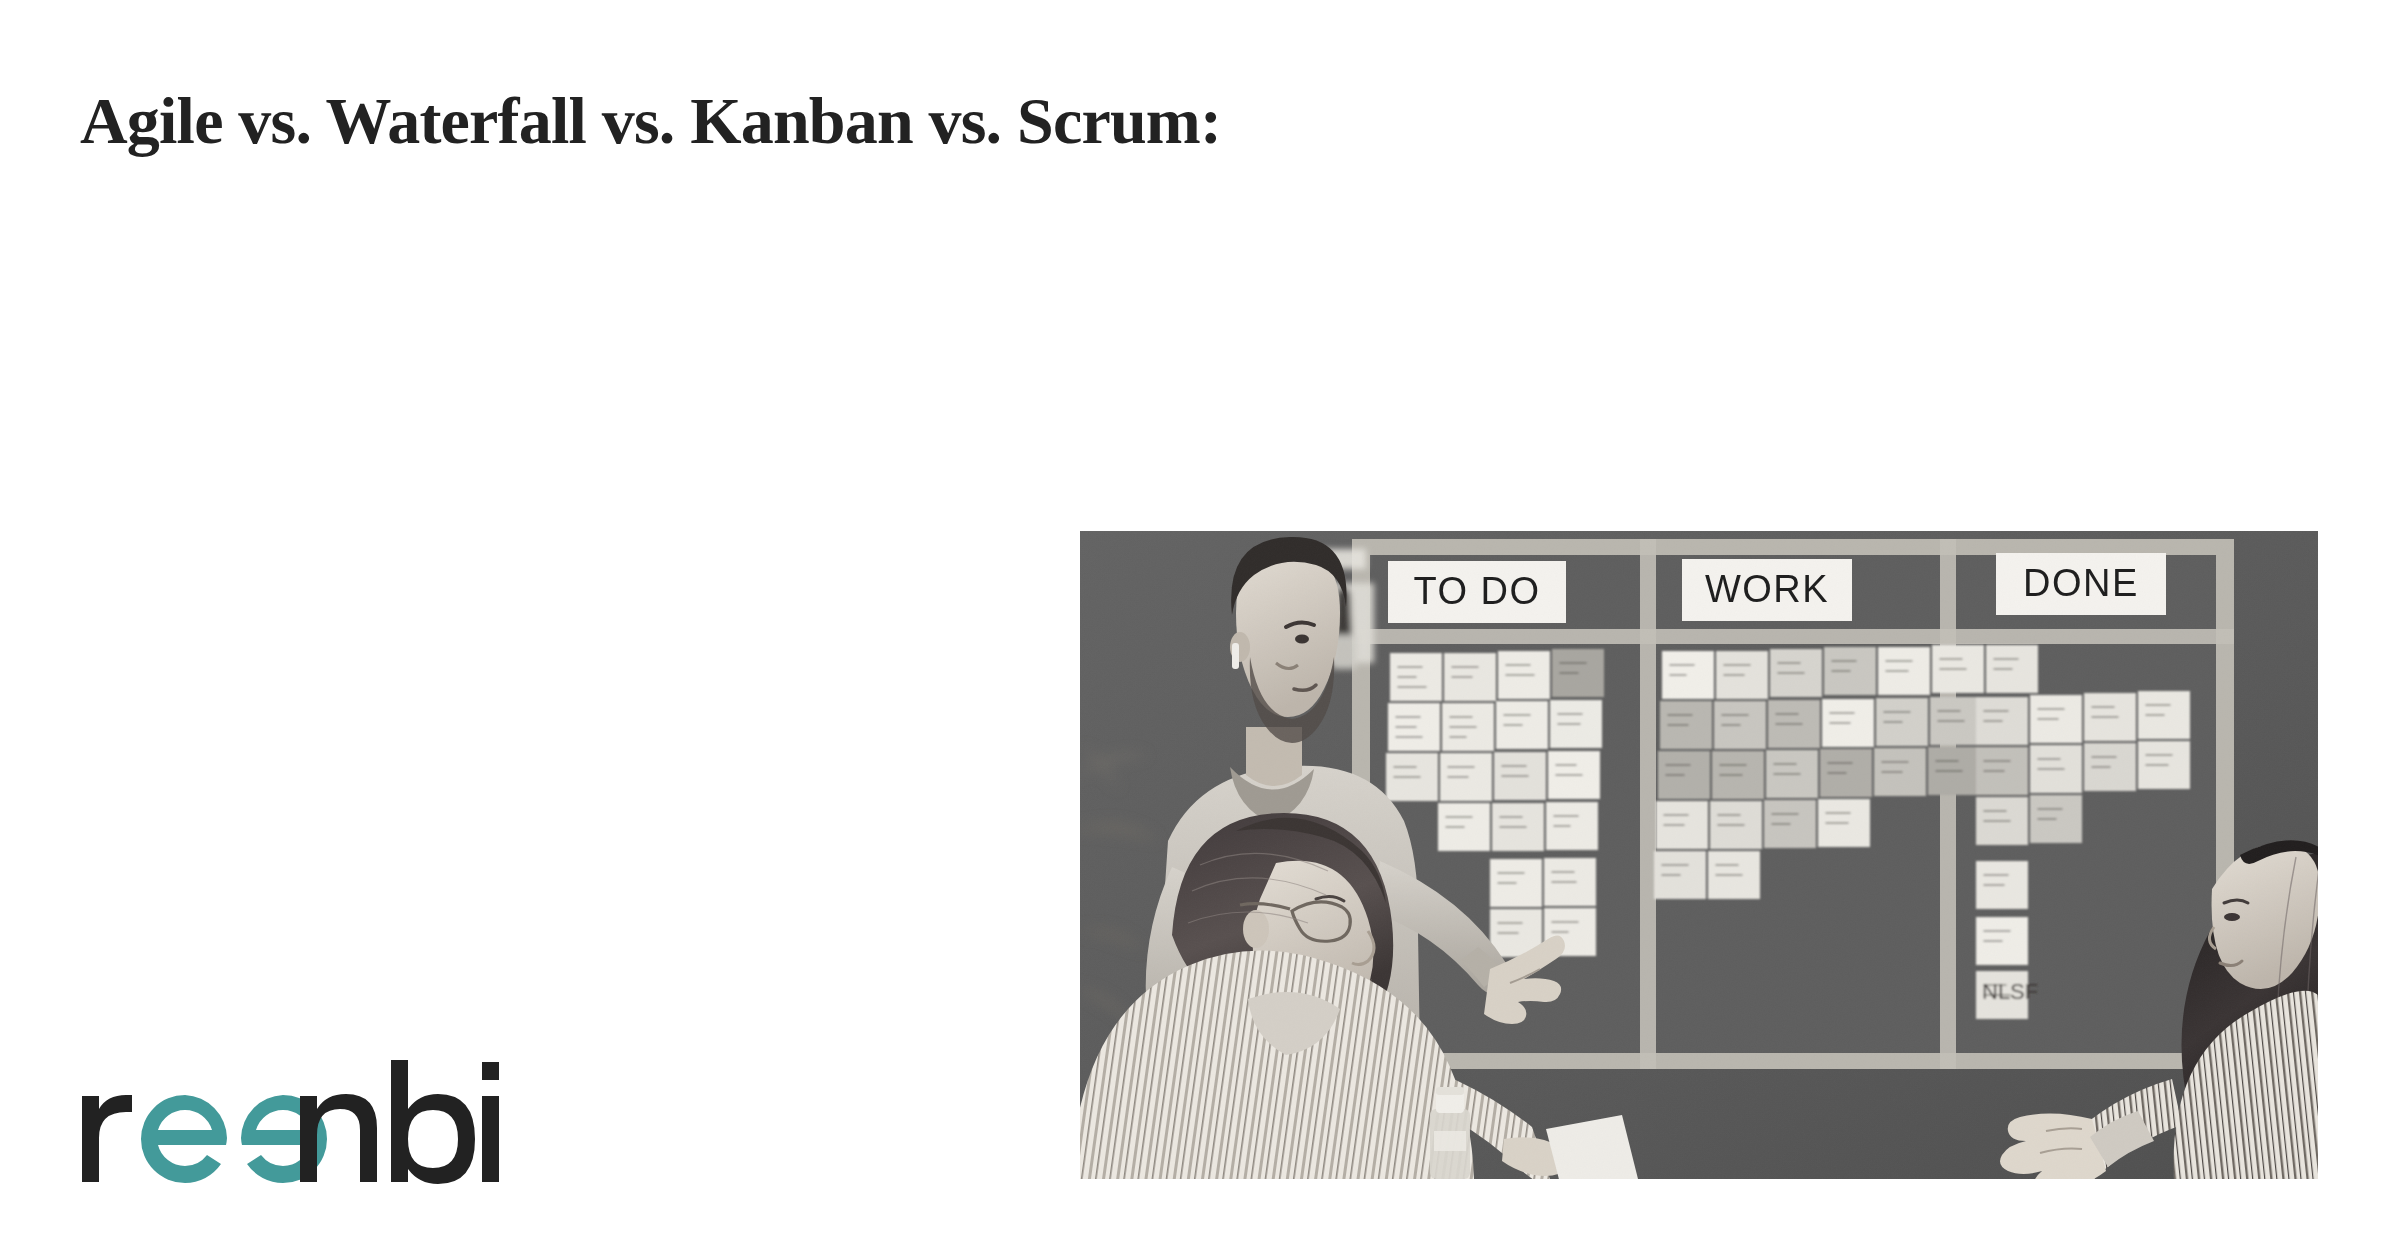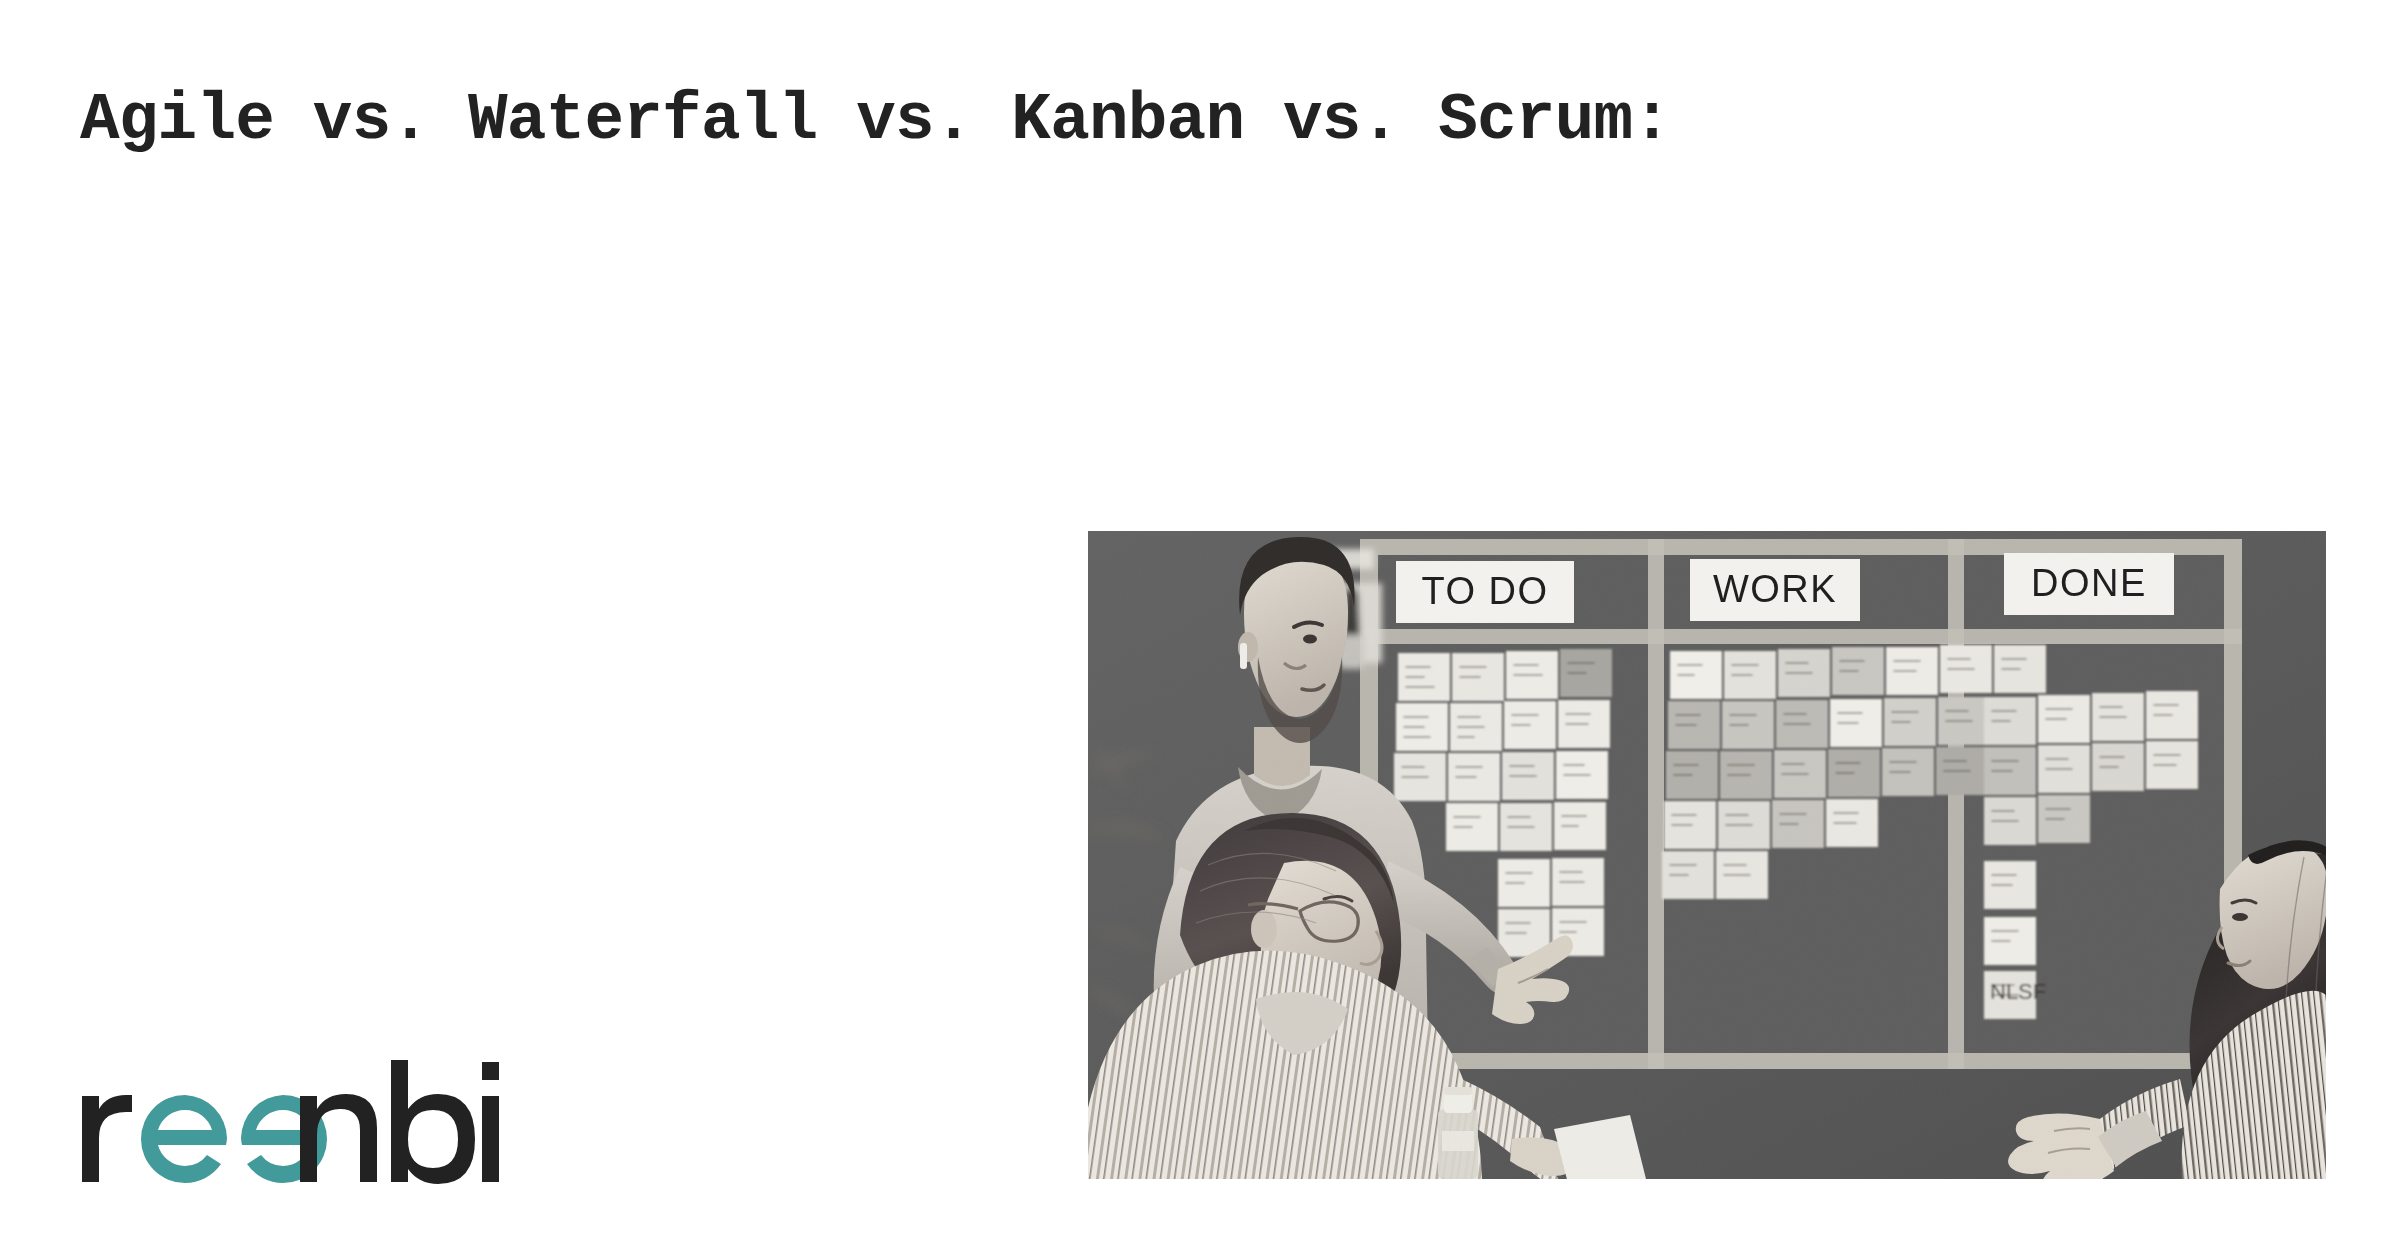--- a/index.html
+++ b/index.html
@@ -18,21 +18,21 @@
   }
 
   
   .title-block {
     position: absolute;
     left: 80px;
     top: 74px;
     width: 1900px;
   }
   .title-line {
-    font-family: Liberation Mono, monospace;
+    font-family: Liberation Serif, serif;
     font-weight: 700;
     font-size: 66px;
     line-height: 94px;
     letter-spacing: -0.8px;
     color: #222222;
     white-space: nowrap;
   }
 
   
   .logo {
@@ -46,21 +46,20 @@
 
   
   .photo {
     position: absolute;
     left: 1080px;
     top: 531px;
     width: 1238px;
     height: 648px;
     overflow: hidden;
     background: #585858;
-    margin-left: 8px;
   }
   .photo svg { display: block; width: 100%; height: 100%; }
 
   .board-col-label {
     font-family: "Liberation Sans", "DejaVu Sans", sans-serif;
     font-weight: 400;
     fill: #1d1d1d;
     letter-spacing: 1.5px;
   }
 </style>

